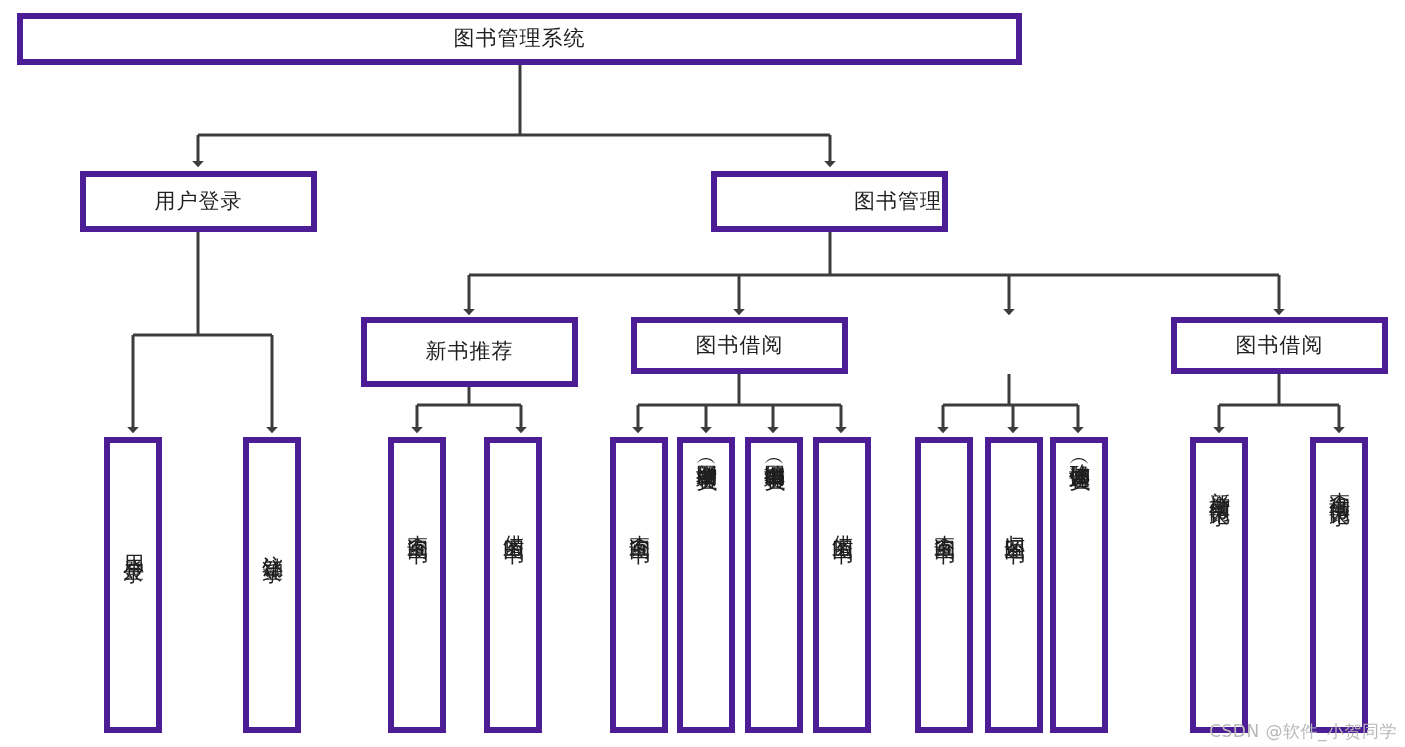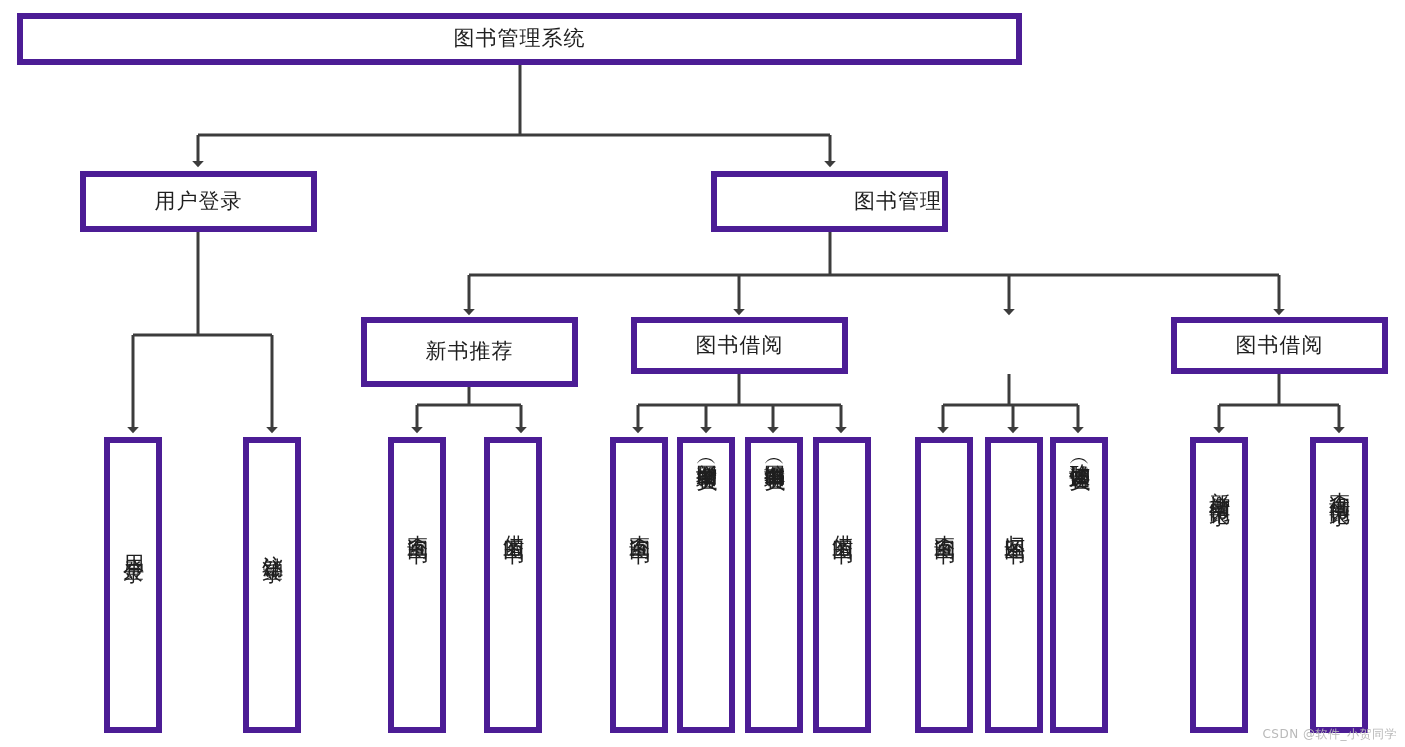--- a/index.html
+++ b/index.html
@@ -57,21 +57,21 @@
     white-space: nowrap;
     display: block;
   }
   .vtext.tall {
     letter-spacing: 1px;
   }
   #watermark {
     position: absolute;
     right: 8px;
     bottom: 4px;
-    font-size: 12px;
+    font-size: 17px;
     color: #b9b9b9;
     letter-spacing: 0.5px;
     white-space: nowrap;
     z-index: 5;
     margin-left: 26px;
   }
 </style>
 </head>
 <body>
 

